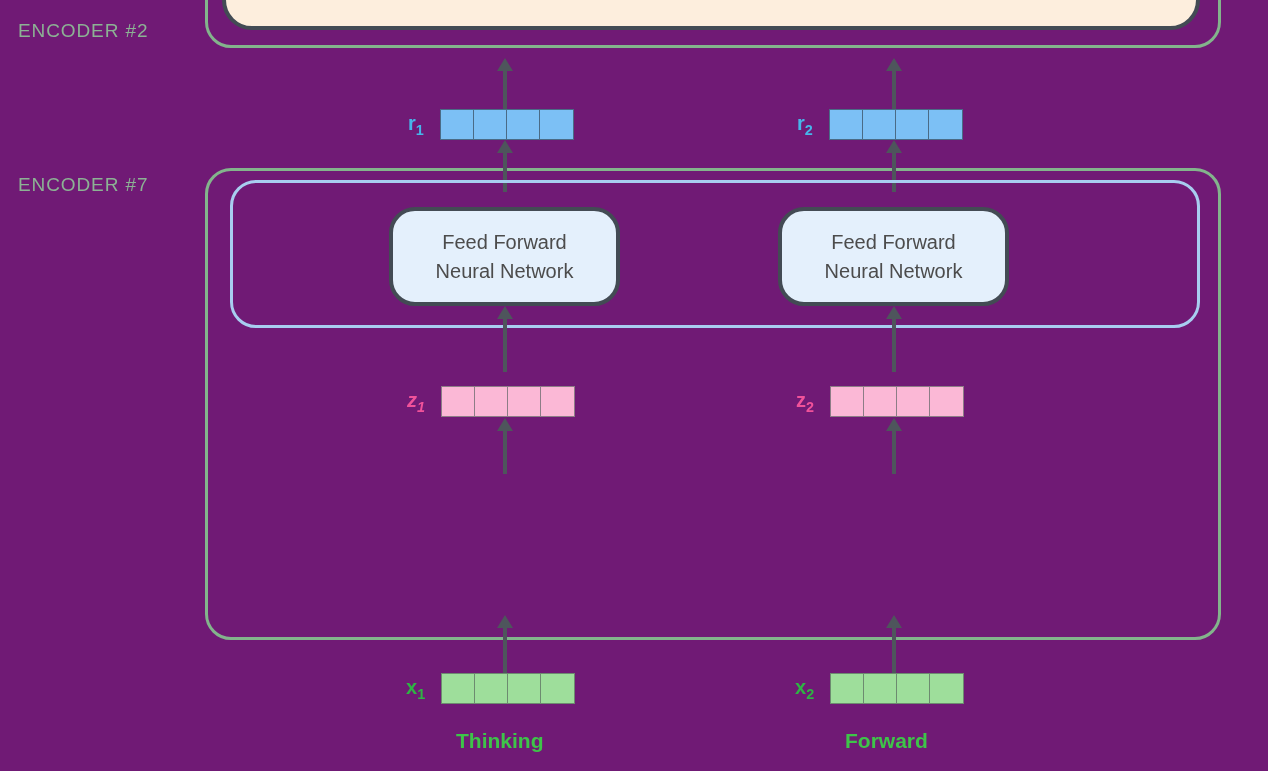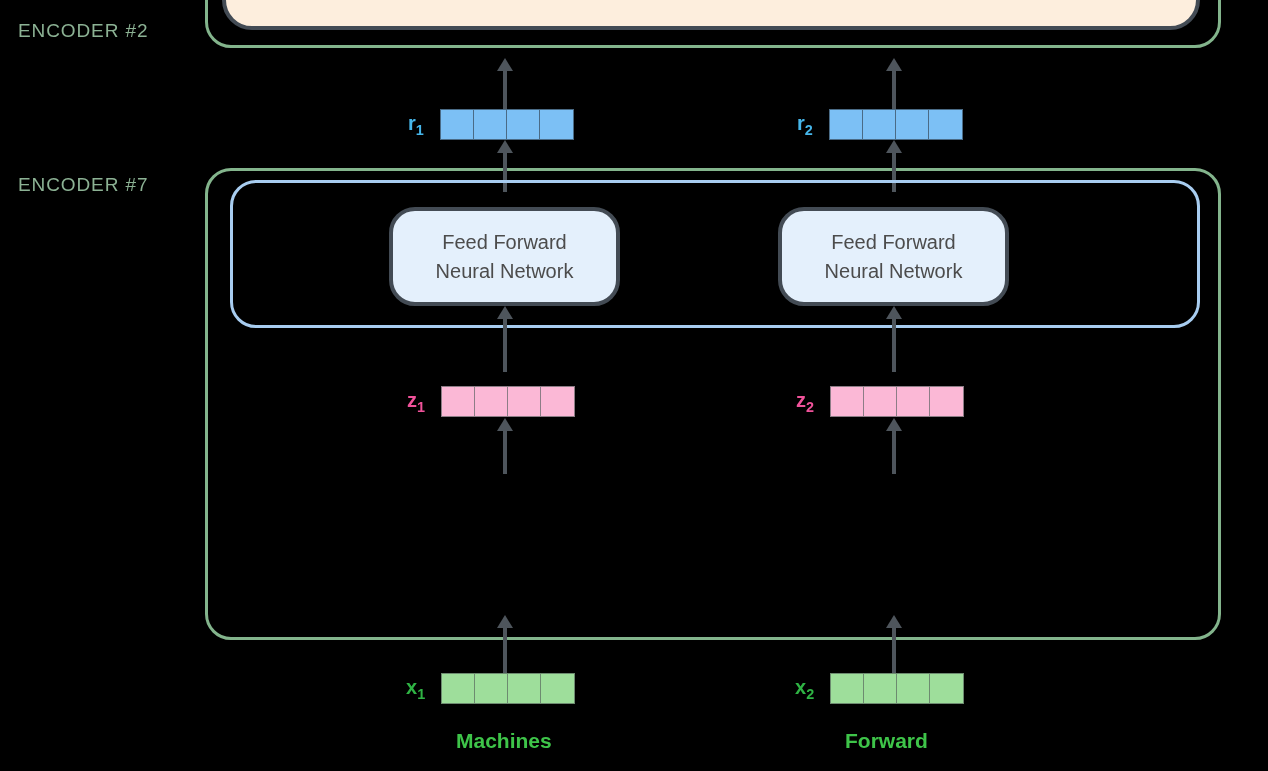--- a/index.html
+++ b/index.html
@@ -10,21 +10,21 @@
   body {
     font-family: "Liberation Sans", sans-serif;
     width: 1268px;
     height: 771px;
     overflow: hidden;
   }
   #canvas {
     position: relative;
     width: 1268px;
     height: 771px;
-    background: #000000;
+    background: #701a75;
   }
 
   
   .encoder-box {
     position: absolute;
     border: 3px solid #83b48c;
     border-radius: 26px;
     box-sizing: border-box;
     background: transparent;
   }
@@ -221,21 +221,21 @@
 
   <div class="arrow" style="left:497px; top:306px; height:66px;">
     <div class="shaft" style="height:60px;"></div>
     <div class="head"></div>
   </div>
   <div class="arrow" style="left:886px; top:306px; height:66px;">
     <div class="shaft" style="height:60px;"></div>
     <div class="head"></div>
   </div>
 
-  <div class="vec-label lbl-pink" style="left:407px; top:389px;">z<sub>1</sub></div>
+  <div class="vec-label lbl-pink" style="left:407px; top:389px;font-style:italic;">z<sub>1</sub></div>
   <div class="vector vec-pink" style="left:441px; top:386px;">
     <div class="cell"></div>
     <div class="cell"></div>
     <div class="cell"></div>
     <div class="cell"></div>
   </div>
 
   <div class="vec-label lbl-pink" style="left:796px; top:389px;">z<sub>2</sub></div>
   <div class="vector vec-pink" style="left:830px; top:386px;">
     <div class="cell"></div>
@@ -272,17 +272,17 @@
   </div>
 
   <div class="vec-label lbl-green" style="left:795px; top:676px;">x<sub>2</sub></div>
   <div class="vector vec-green" style="left:830px; top:673px;">
     <div class="cell"></div>
     <div class="cell"></div>
     <div class="cell"></div>
     <div class="cell"></div>
   </div>
 
-  <div class="word" style="left:456px; top:729px;">Machines</div>
+  <div class="word" style="left:456px; top:729px;">Thinking</div>
   <div class="word" style="left:845px; top:729px;">Forward</div>
 
 
 </div>
 
 </body></html>

